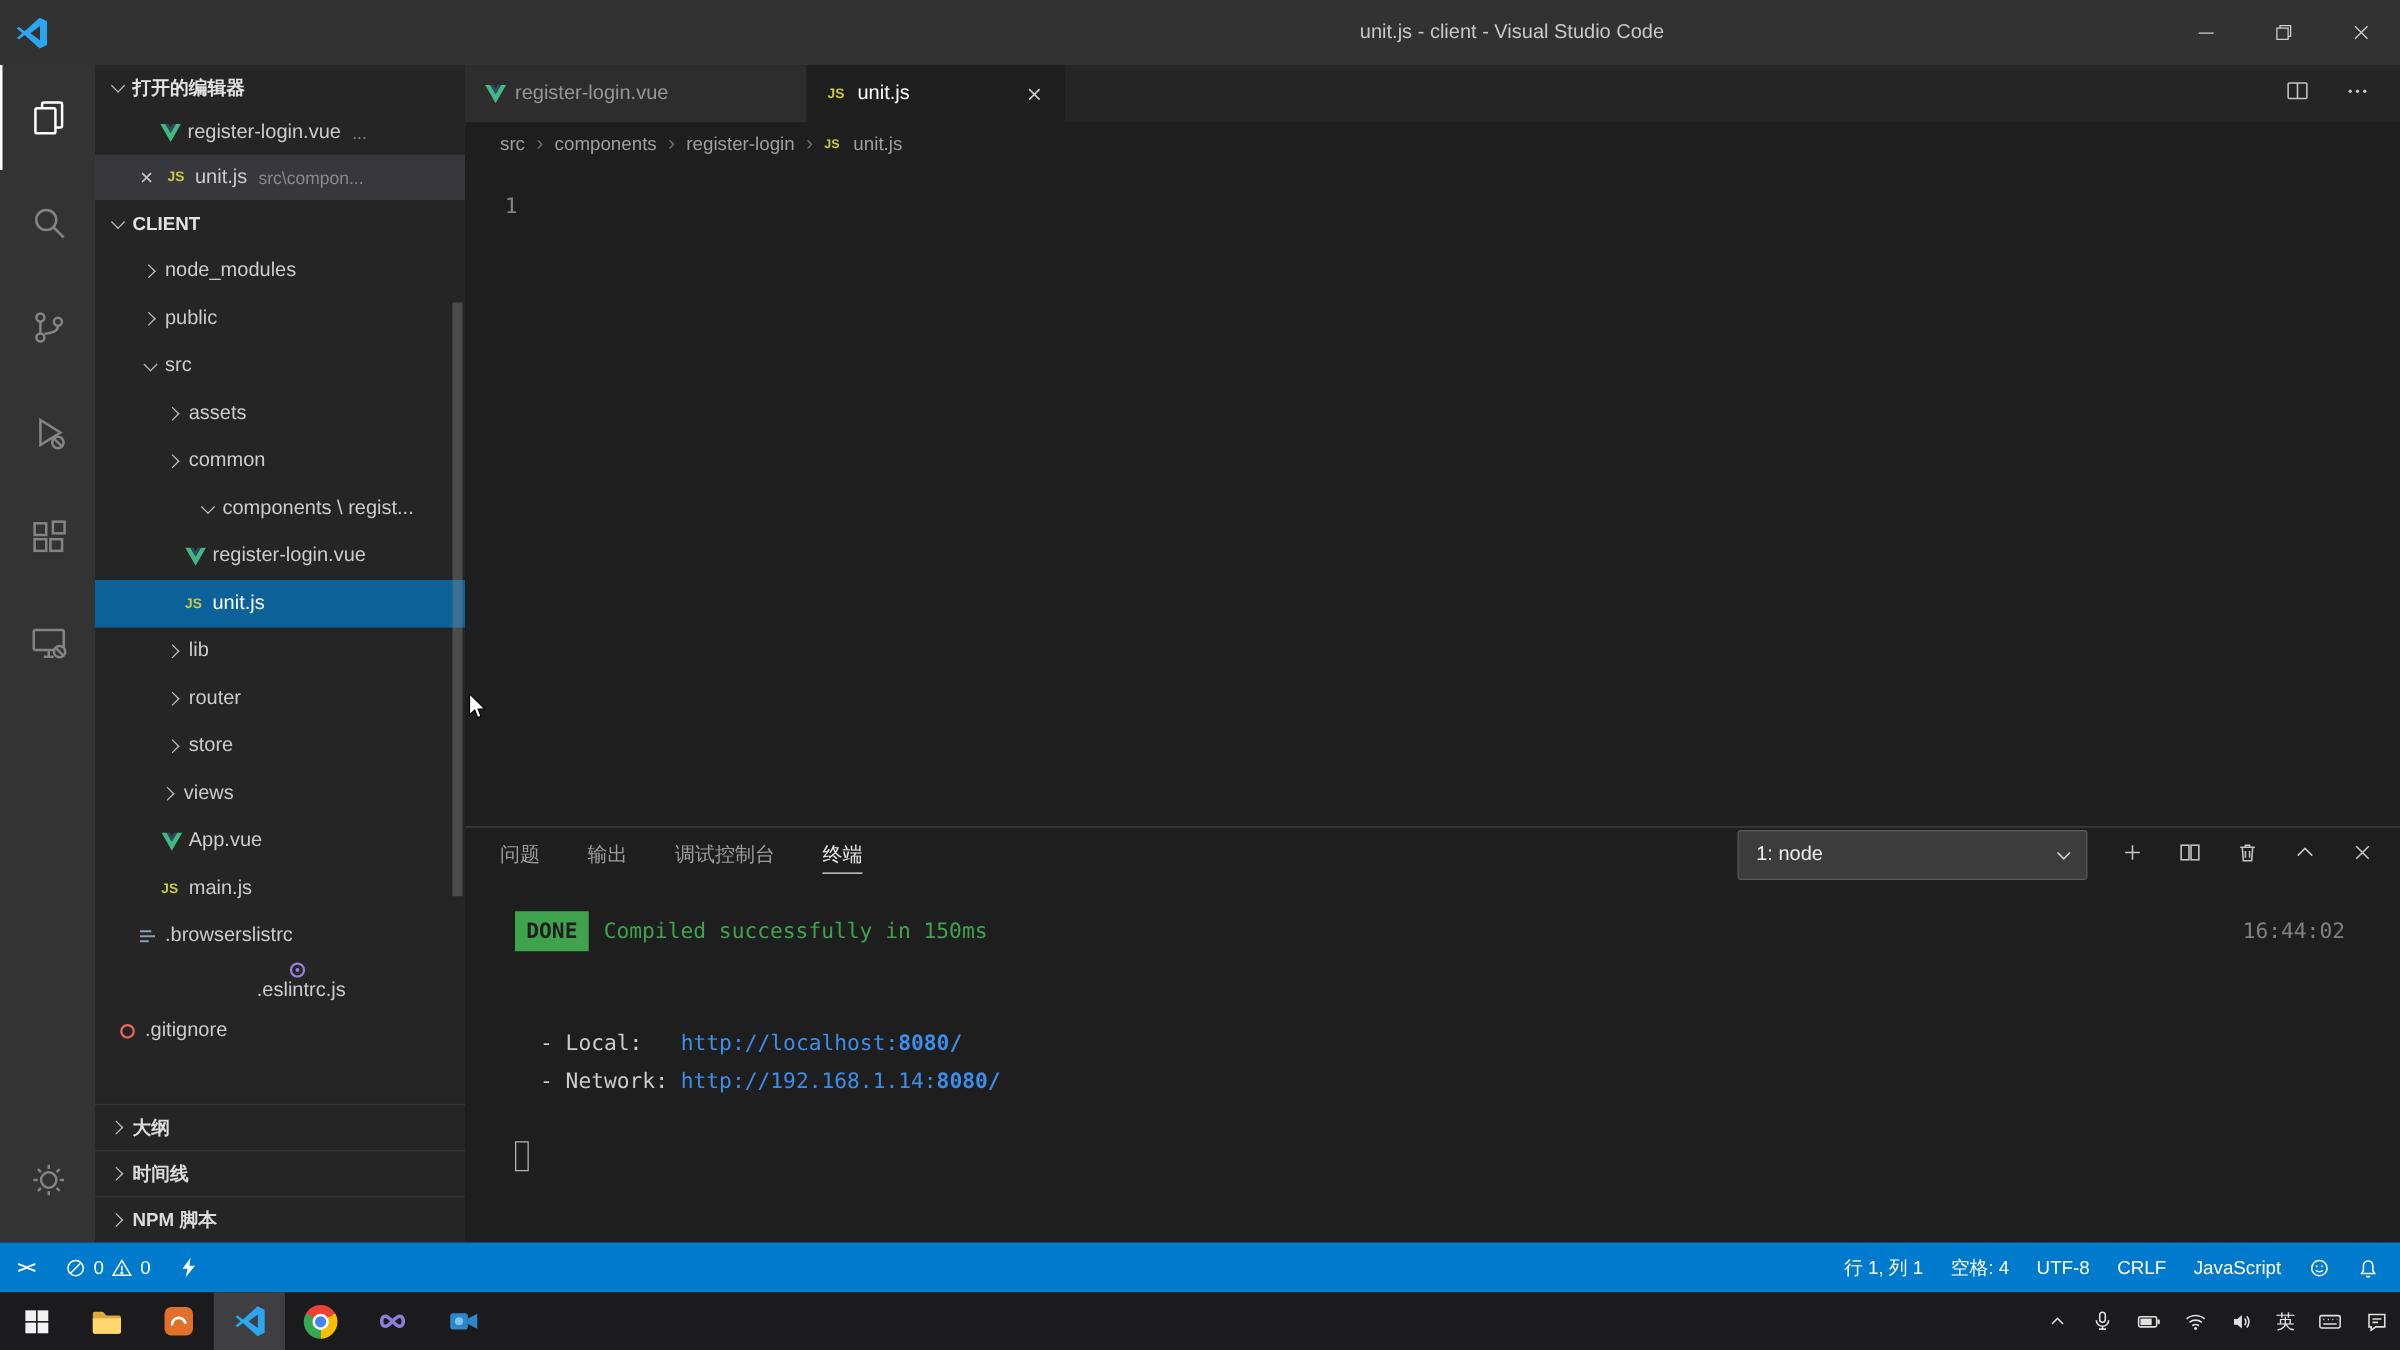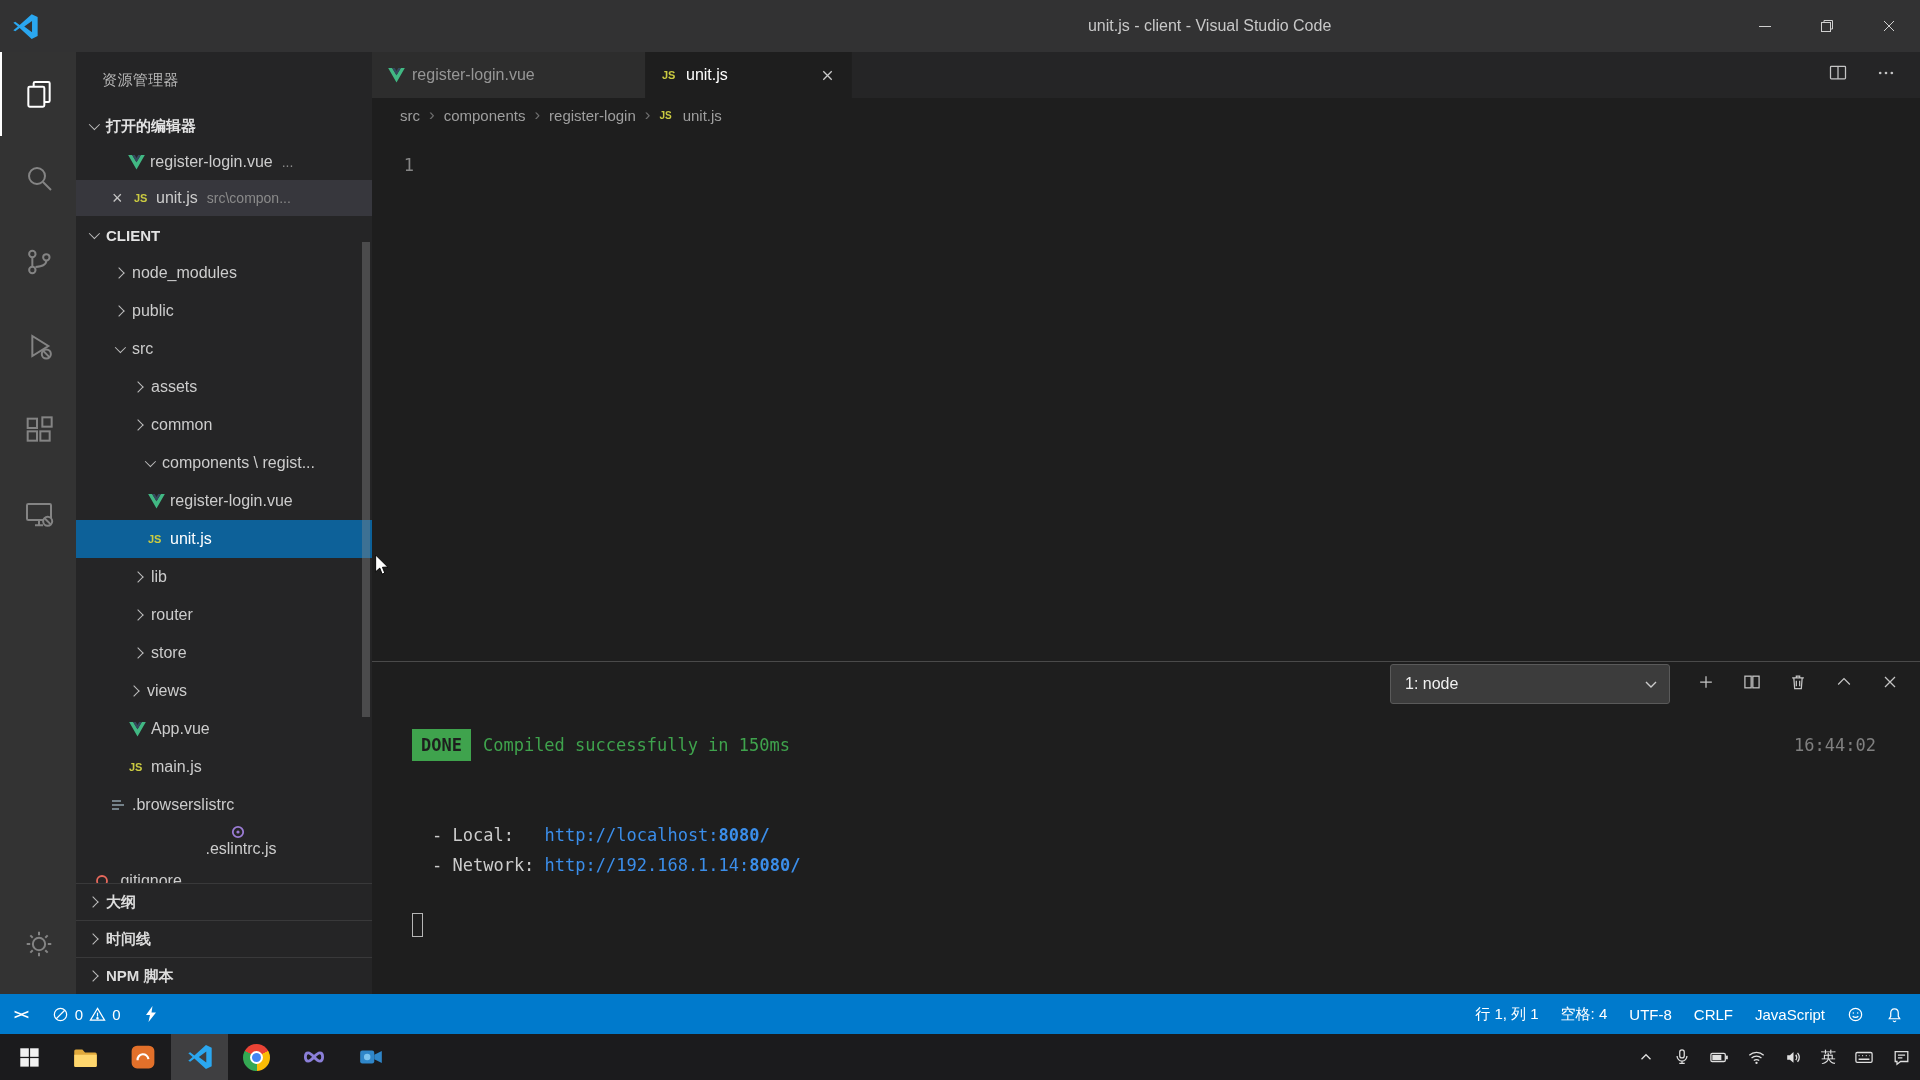--- a/index.html
+++ b/index.html
@@ -181,21 +181,20 @@
     </div>
     <div class="act-item act-gear">
       <svg width="32" height="32" viewBox="0 0 24 24">
           <circle cx="12" cy="12" r="4.6"></circle>
           <path d="M12 2.8v2.6M12 18.6v2.6M2.8 12h2.6M18.6 12h2.6M5.5 5.5l1.8 1.8M16.7 16.7l1.8 1.8M18.5 5.5l-1.8 1.8M7.3 16.7l-1.8 1.8"></path>
         </svg>
     </div>
   </div>
 
   <div class="sidebar">
-    <div class="sidebar-title">资源管理器</div>
     <div class="sec-header">
       <span class="tw exp"></span>
       <span>打开的编辑器</span>
     </div>
     <div>
         <div class="oe-row">
           <span class="f-icon">
             <svg width="17" height="15" viewBox="0 0 20 18">
               <path d="M0 0h4.8L10 8.6 15.2 0H20L10 17.4z" fill="#41b883"></path>
               <path d="M4.8 0h3.1L10 3.6 12.1 0h3.1L10 8.6z" fill="#35495e"></path>
@@ -231,21 +230,21 @@
           <span class="tree-label">src</span>
         </div>
         <div class="tree-row" style="padding-left: 53px;">
           <span class="tw col"></span>
           <span class="tree-label">assets</span>
         </div>
         <div class="tree-row" style="padding-left: 53px;">
           <span class="tw col"></span>
           <span class="tree-label">common</span>
         </div>
-        <div class="tree-row" style="padding-left: 64px;">
+        <div class="tree-row" style="padding-left: 80px;">
           <span class="tw exp"></span>
           <span class="tree-label">components \ regist...</span>
         </div>
         <div class="tree-row" style="padding-left: 72px;">
           <span class="f-icon">
             <svg width="17" height="15" viewBox="0 0 20 18">
               <path d="M0 0h4.8L10 8.6 15.2 0H20L10 17.4z" fill="#41b883"></path>
               <path d="M4.8 0h3.1L10 3.6 12.1 0h3.1L10 8.6z" fill="#35495e"></path>
             </svg>
           </span>
@@ -381,20 +380,26 @@
         </span>
       <span>unit.js</span>
     </div>
 
     <div class="editor-body">
       <div class="line-number">1</div>
     </div>
 
     <div class="panel">
       <div class="panel-header">
+        <div style="display:flex;height:100%">
+            <div class="panel-tab">问题</div>
+            <div class="panel-tab">输出</div>
+            <div class="panel-tab">调试控制台</div>
+            <div class="panel-tab active">终端</div>
+          </div>
         <div class="term-select">
           <span>1: node</span>
           <svg width="16" height="16" viewBox="0 0 16 16" stroke="#cccccc" fill="none" stroke-width="1.4">
               <path d="M3 6l5 5 5-5"></path>
             </svg>
         </div>
         <div class="panel-acts">
           <span><svg width="20" height="20" viewBox="0 0 24 24">
                 <path d="M12 5v14M5 12h14"></path>
               </svg></span>

